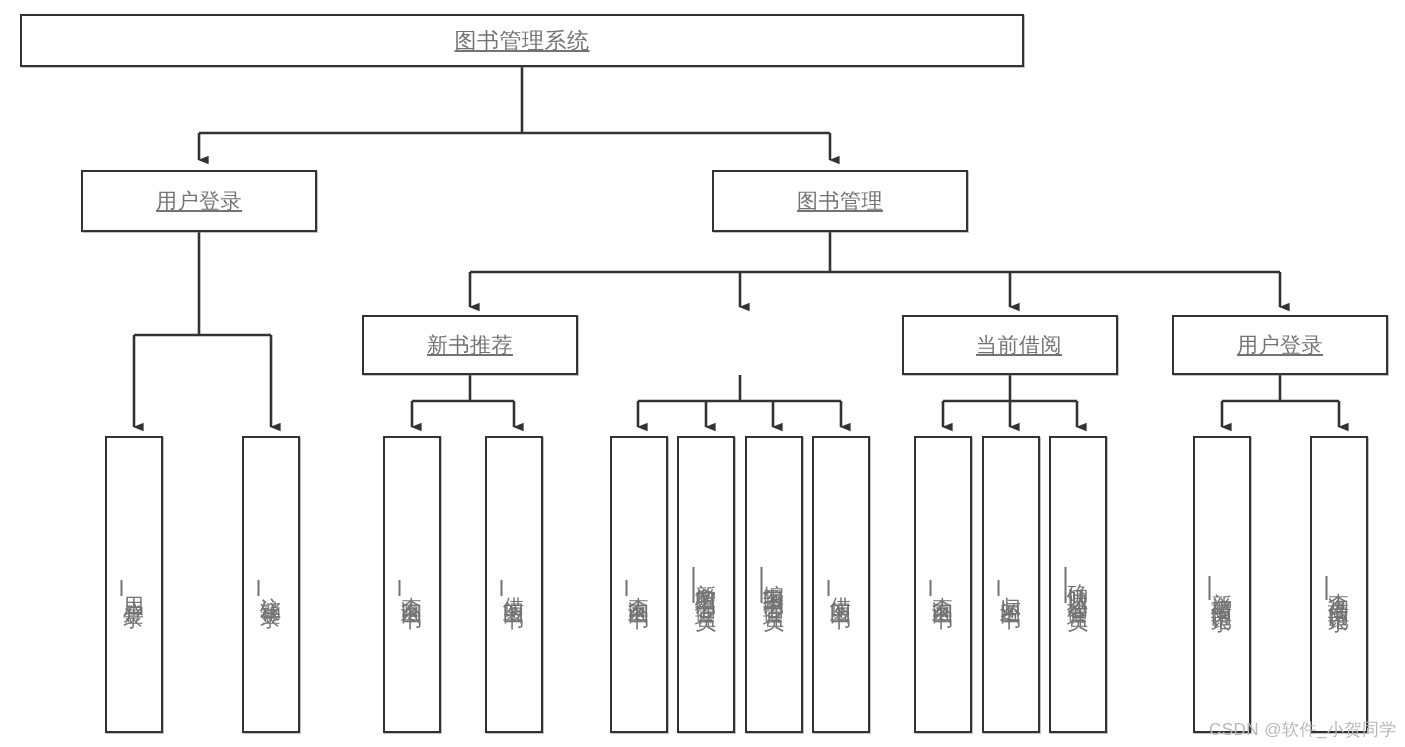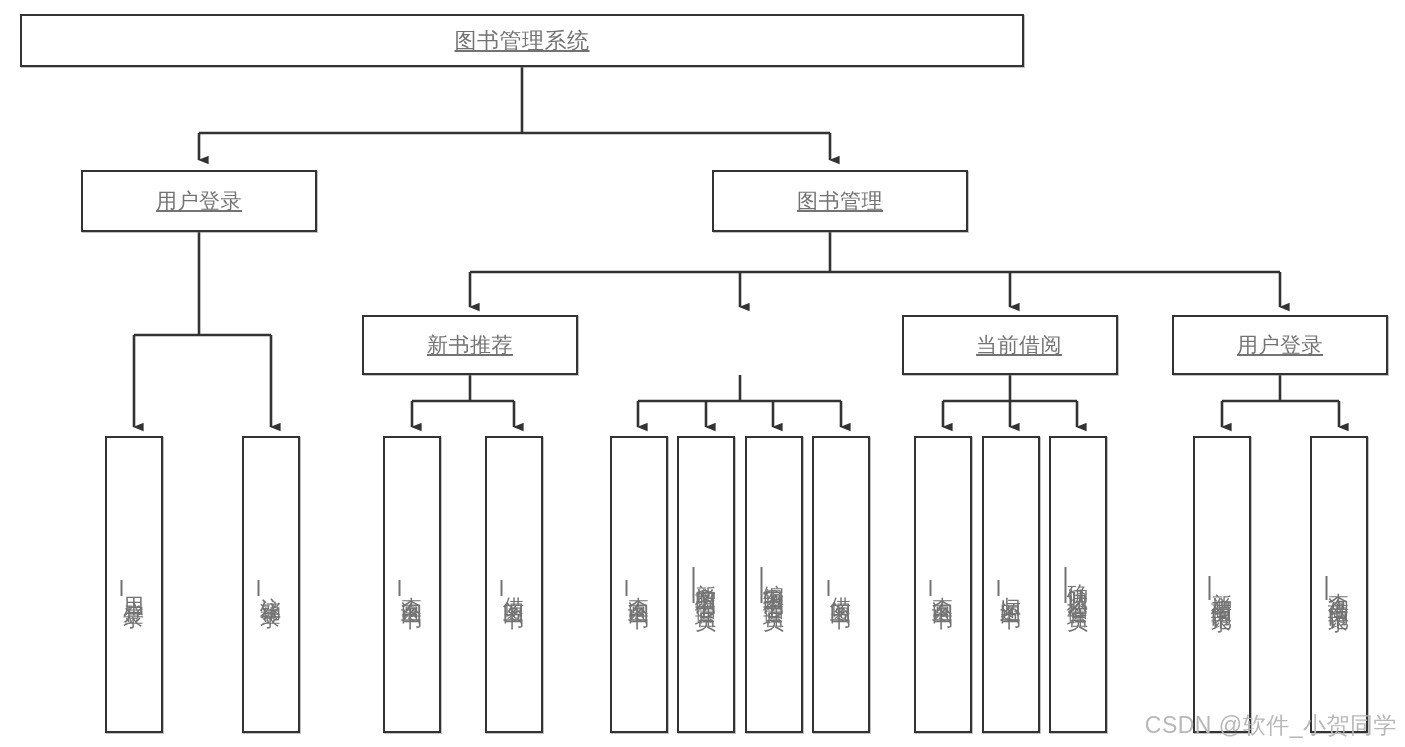--- a/index.html
+++ b/index.html
@@ -69,21 +69,21 @@
     margin-bottom: auto;
   }
   .node.vert.tall {
     align-items: center;
     padding-top: 0;
   }
   .watermark {
     position: absolute;
     right: 8px;
     bottom: 6px;
-    font-size: 23px;
+    font-size: 17px;
     color: #b8b8b8;
     letter-spacing: 0.5px;
     user-select: none;
   }
 </style>
 </head>
 <body>
 
 <div id="canvas">
 

